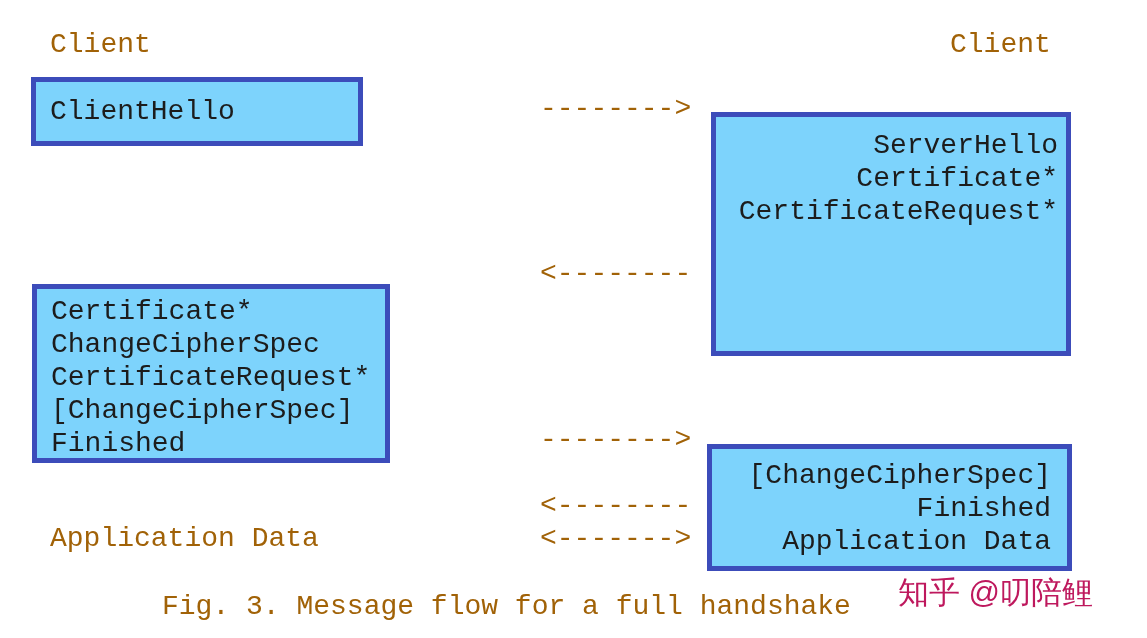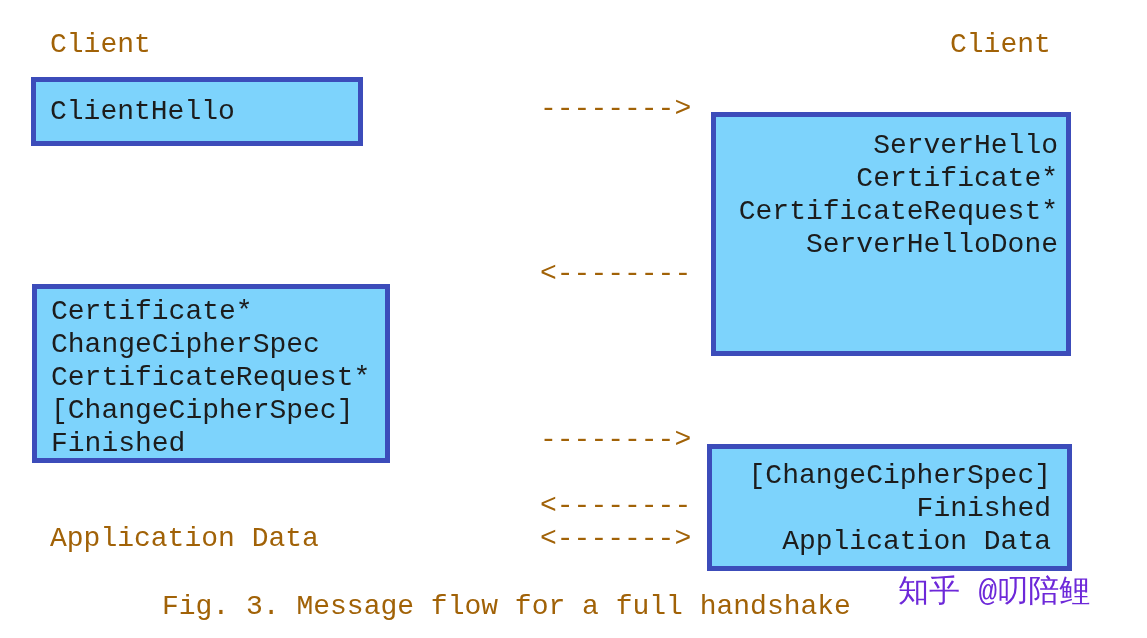--- a/index.html
+++ b/index.html
@@ -68,24 +68,24 @@
   .arrow-4 { left: 540px; top: 489px; }
   .arrow-5 { left: 540px; top: 522px; }
 
   .app-data-label { left: 50px; top: 522px; }
 
   .caption { left: 162px; top: 590px; }
 
   .watermark {
     position: absolute;
     left: 898px; top: 576px;
-    font-family: Liberation Mono, monospace;
+    font-family: Liberation Sans, sans-serif;
     font-size: 31px;
     line-height: 34px;
-    color: #6d28d9;
+    color: #be185d;
     white-space: pre;
   }
 </style>
 </head>
 <body>
 
 <div class="canvas">
 
   <div class="mono client-label">Client</div>
   <div class="mono server-label">Client</div>
@@ -93,21 +93,20 @@
   <div class="box client-hello-box">
     <div class="line">ClientHello</div>
   </div>
 
   <div class="mono arrow-1">--------&gt;</div>
 
   <div class="box server-hello-box align-right">
     <div class="line">ServerHello</div>
     <div class="line">Certificate*</div>
     <div class="line">CertificateRequest*</div>
-    <div class="line">ServerHelloDone</div>
   </div>
 
   <div class="mono arrow-2">&lt;--------</div>
 
   <div class="box client-finish-box">
     <div class="line">Certificate*</div>
     <div class="line">ChangeCipherSpec</div>
     <div class="line">CertificateRequest*</div>
     <div class="line">[ChangeCipherSpec]</div>
     <div class="line">Finished</div>

